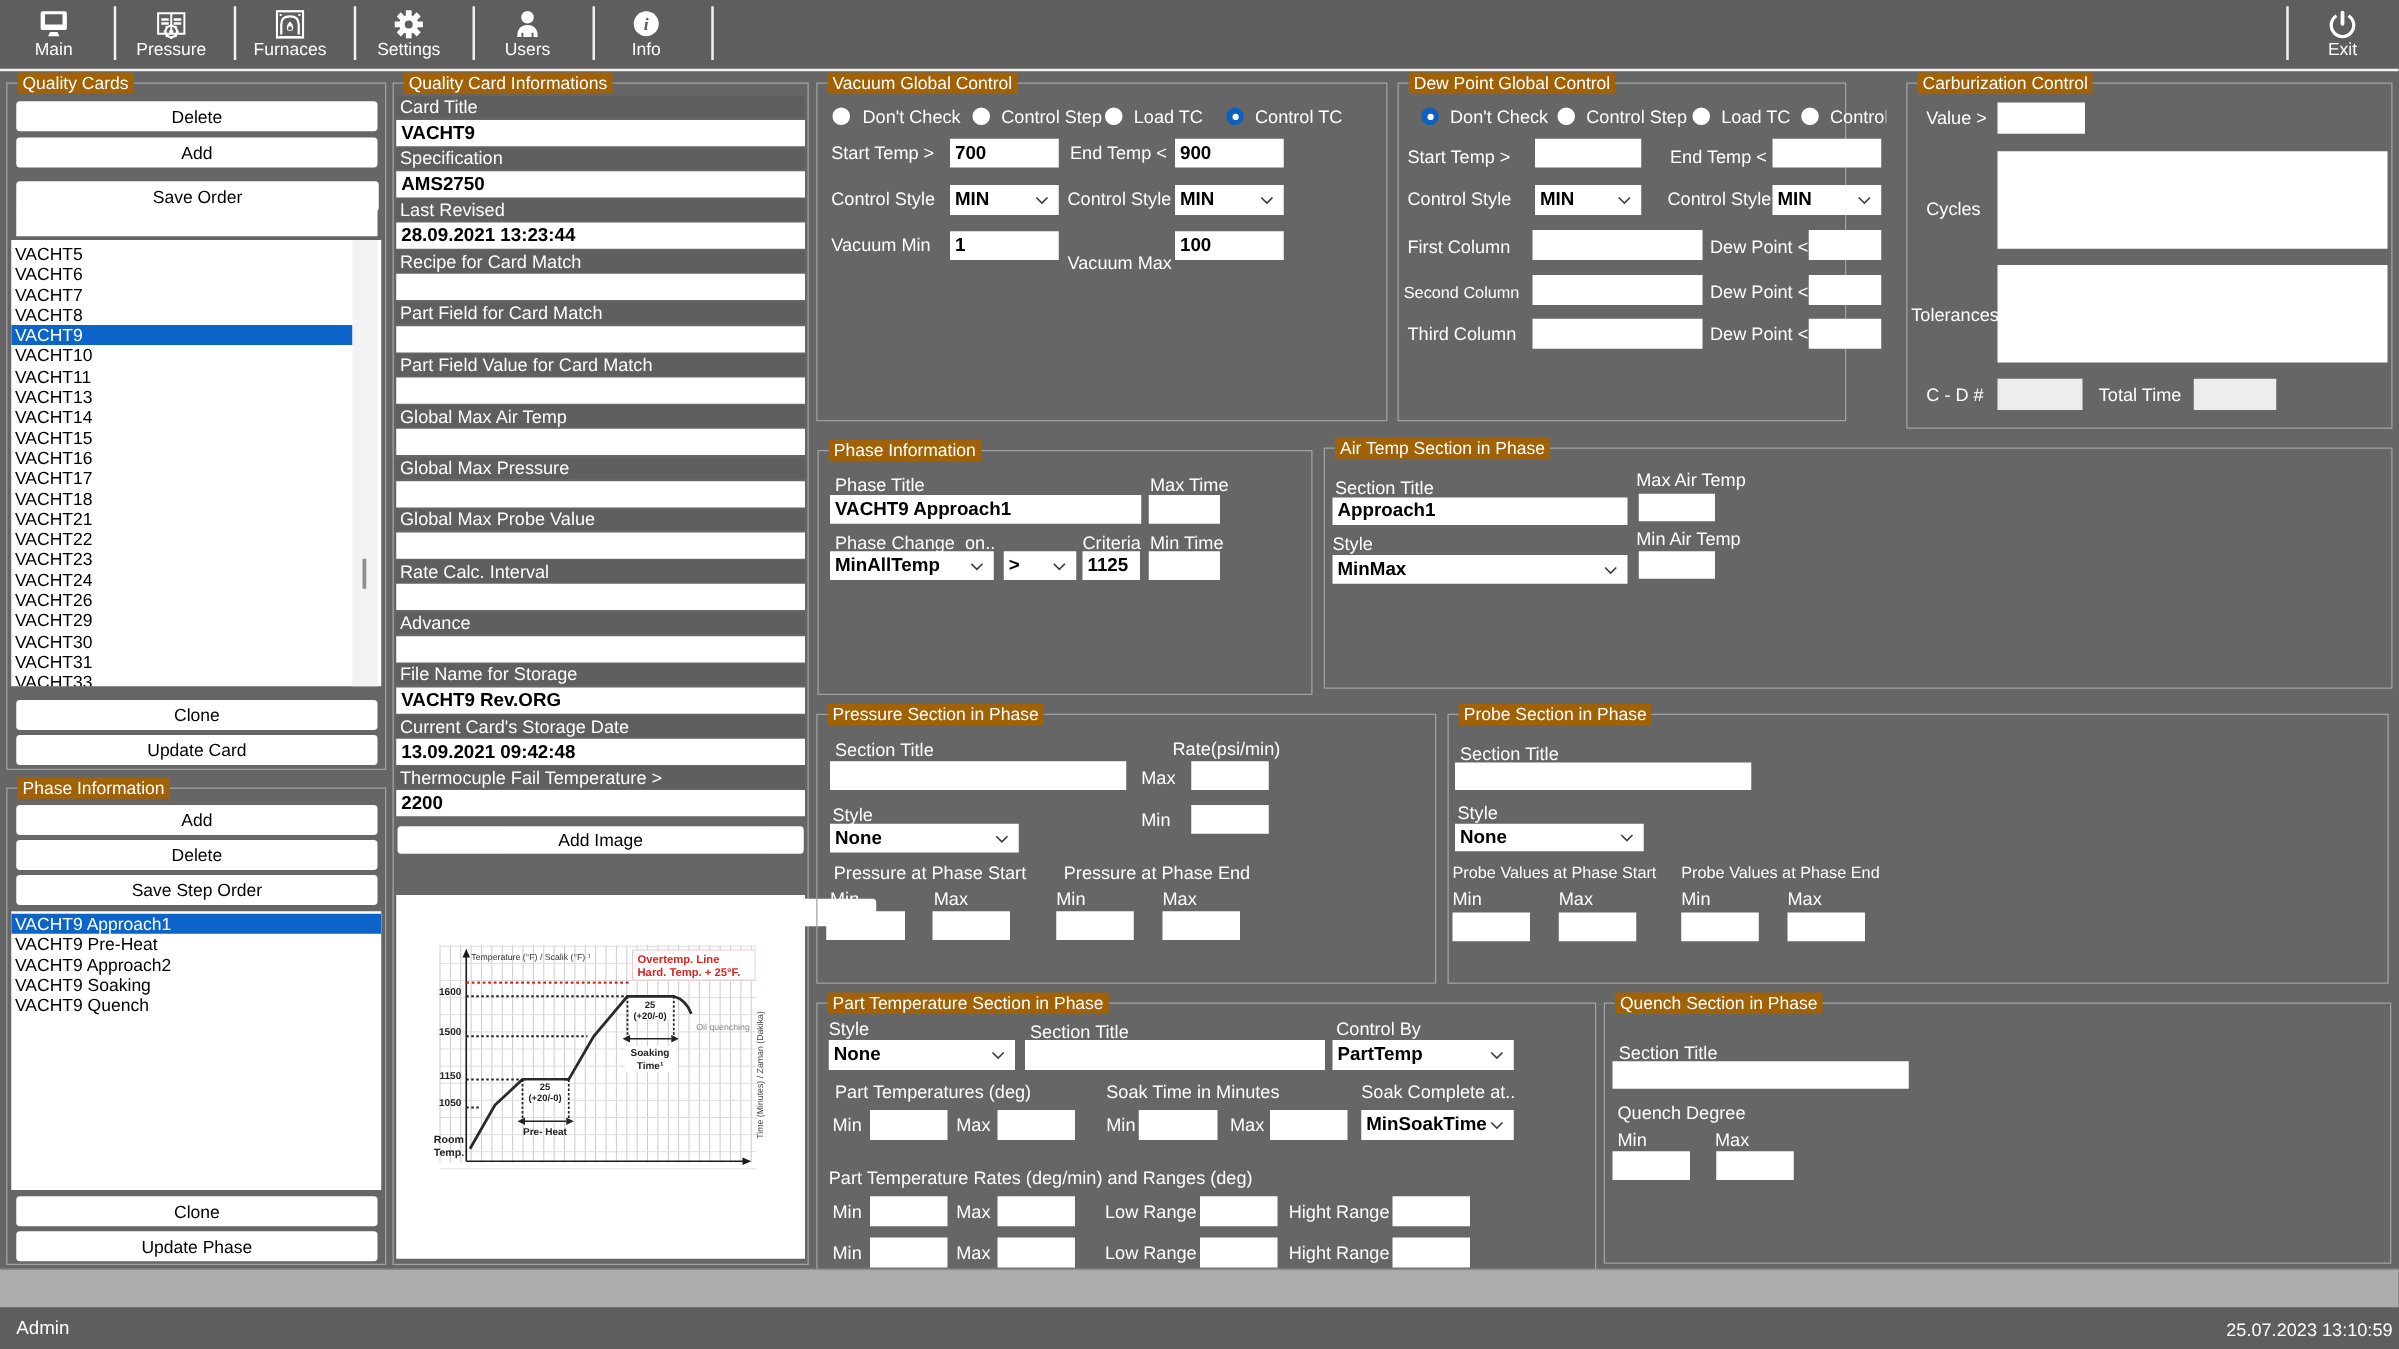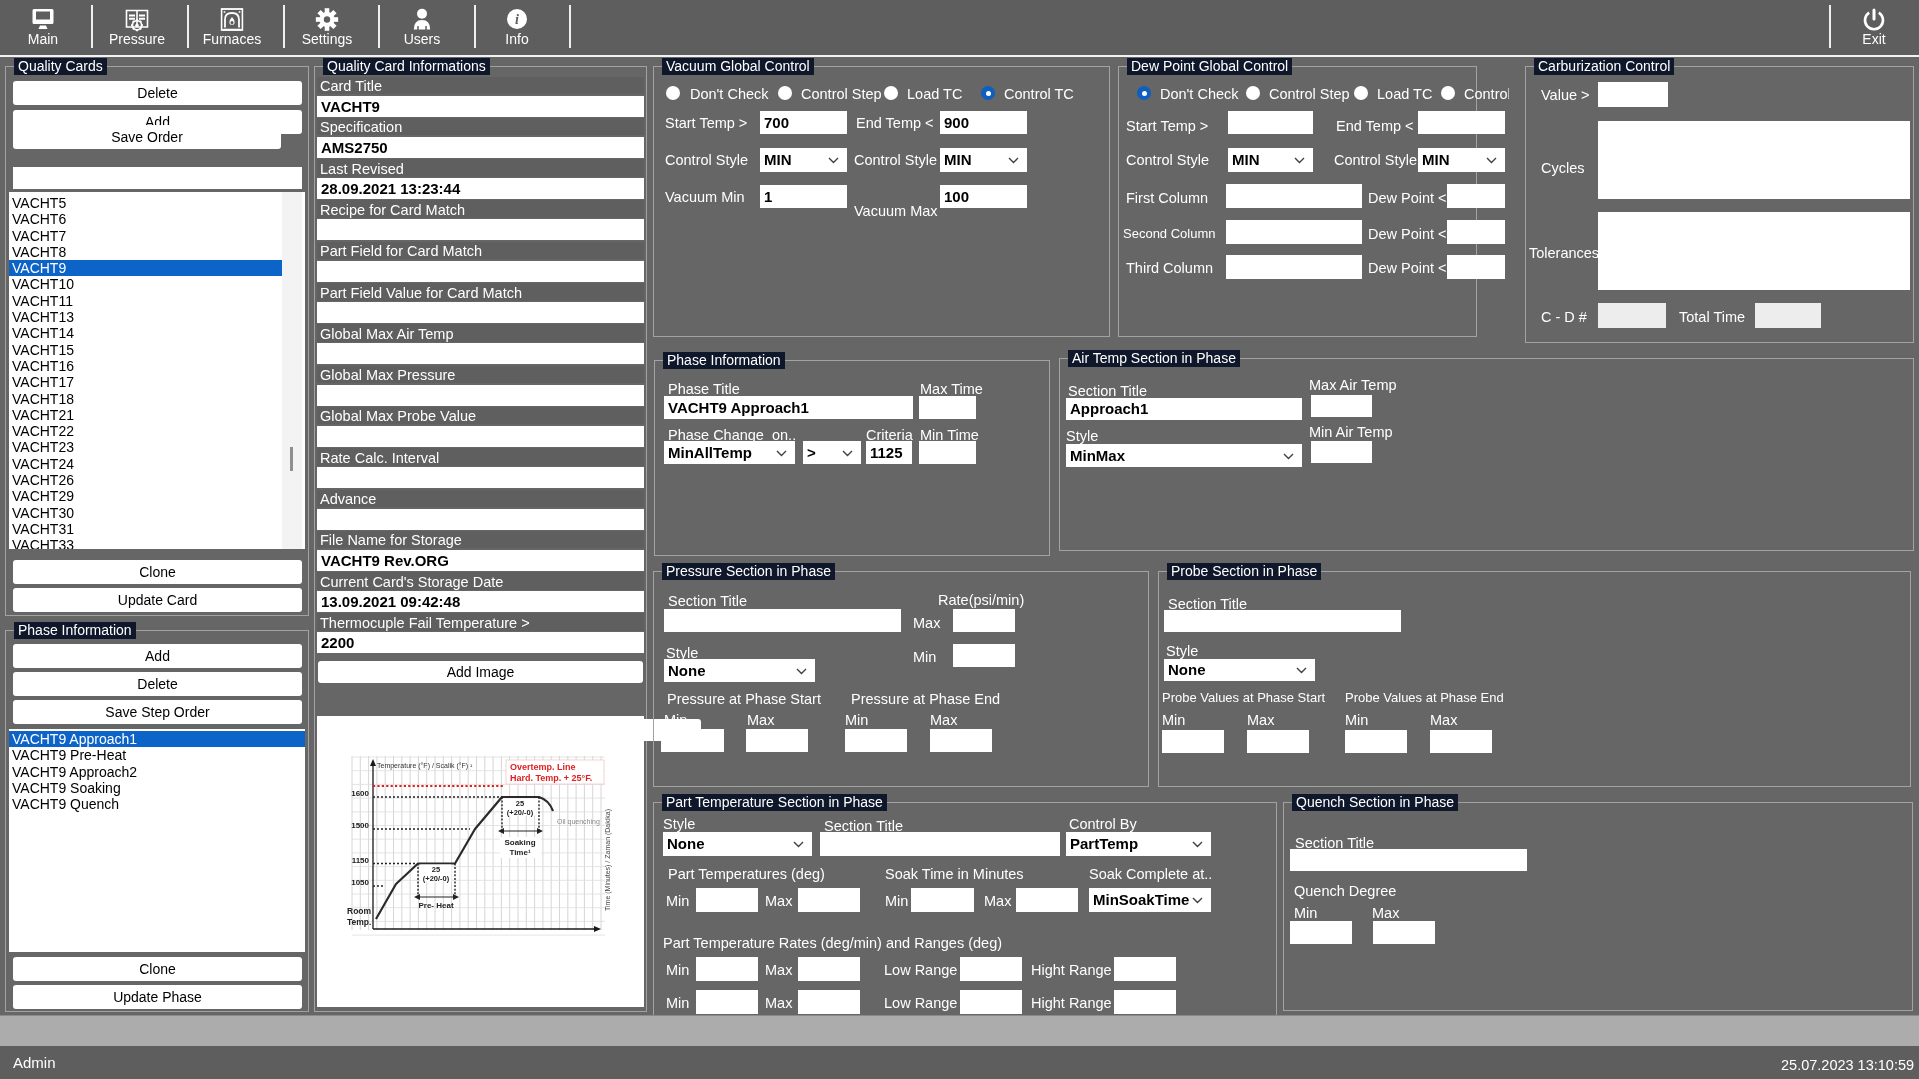--- a/index.html
+++ b/index.html
@@ -1,19 +1,19 @@
 <!DOCTYPE html>
 <html><head><meta charset="utf-8">
 <style>
 *{box-sizing:border-box;margin:0;padding:0}
 html,body{width:1919px;height:1079px;overflow:hidden}
 body{position:relative;background:#666666;font-family:"Liberation Sans",sans-serif}
 .ab{position:absolute}
 .gb{position:absolute;border:1px solid #a2a2a2}
-.gt{position:absolute;top:-9px;left:8px;background:#0f172a;padding:0 4px;color:#fff;font-size:14px;line-height:17px;white-space:nowrap}
+.gt{position:absolute;top:-9px;left:8px;background:#a16207;padding:0 4px;color:#fff;font-size:14px;line-height:17px;white-space:nowrap}
 .lbl{position:absolute;color:#fff;font-size:13.5px;line-height:16px;white-space:nowrap}
 .tb{position:absolute;background:#fff;color:#000;font-size:15px;line-height:19px;padding:1px 4px;white-space:nowrap;overflow:hidden}
 .btn{position:absolute;background:#fff;border-radius:3px;color:#000;font-size:14px;display:flex;align-items:center;justify-content:center}
 .cb{position:absolute;background:#fff;color:#000;font-size:15px;font-weight:bold;line-height:21px;padding:1px 4px;white-space:nowrap}
 .cb svg{position:absolute;right:8px;top:50%;margin-top:-3px}
 .list{position:absolute;background:#fff;overflow:hidden}
 .li{height:16.3px;font-size:14px;line-height:16.3px;padding-left:3px;color:#000;white-space:nowrap}
 .li.sel{background:#0d64c8;color:#fff}
 .rad{position:absolute;width:14px;height:14px;border-radius:50%;background:#fff}
 .rad.sel{background:#0d5fc0}
@@ -113,21 +113,21 @@
         <path d="M12 2 v9" stroke="#fff" stroke-width="3" stroke-linecap="round"></path>
         <path d="M7.2 4.6 a9 9 0 1 0 9.6 0" fill="none" stroke="#fff" stroke-width="2.6"></path>
       </svg></span>
     <span class="tx">Exit</span>
   </div>
 <div class="gb" style="left:5px;top:66px;width:304px;height:550px">
     <span class="gt">Quality Cards</span>
   </div>
 <div class="btn" style="left:13px;top:81px;width:289px;height:24px">Delete</div>
 <div class="btn" style="left:13px;top:110px;width:289px;height:24px">Add</div>
-<div class="btn" style="left:13px;top:125px;width:268px;height:24px">Save Order</div>
+<div class="btn" style="left:13px;top:145px;width:290px;height:24px">Save Order</div>
 <div class="tb" style="left:13px;top:167px;width:289px;height:22px;background:#fff;font-size:15px;line-height:20px"></div>
 <div class="list" style="left:9px;top:192px;width:296px;height:357px;padding-top:3px">
     <div class="li" style="">VACHT5</div>
     <div class="li" style="">VACHT6</div>
     <div class="li" style="">VACHT7</div>
     <div class="li" style="">VACHT8</div>
     <div class="li sel" style="width:273px">VACHT9</div>
     <div class="li" style="">VACHT10</div>
     <div class="li" style="">VACHT11</div>
     <div class="li" style="">VACHT13</div>

